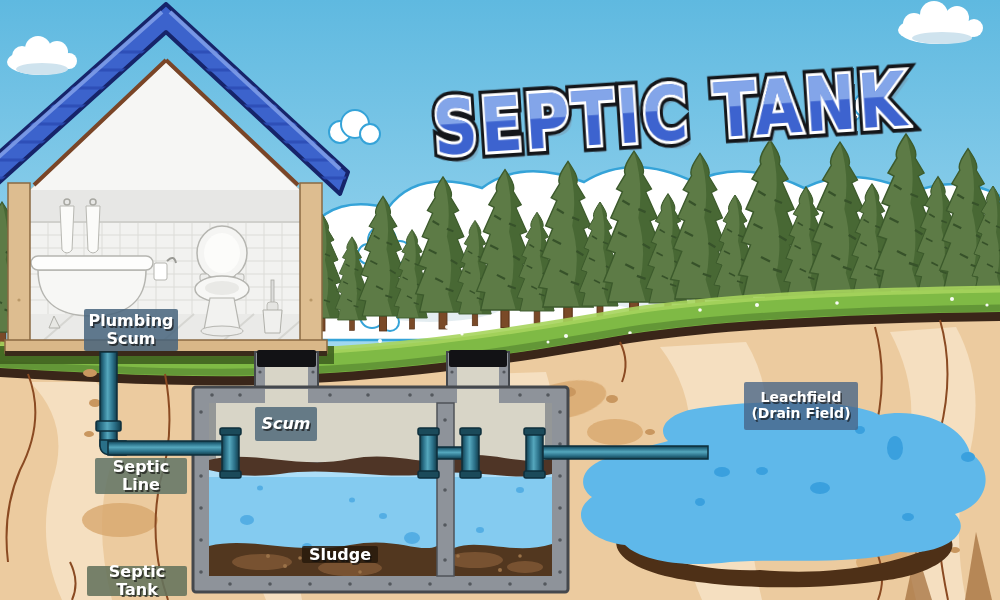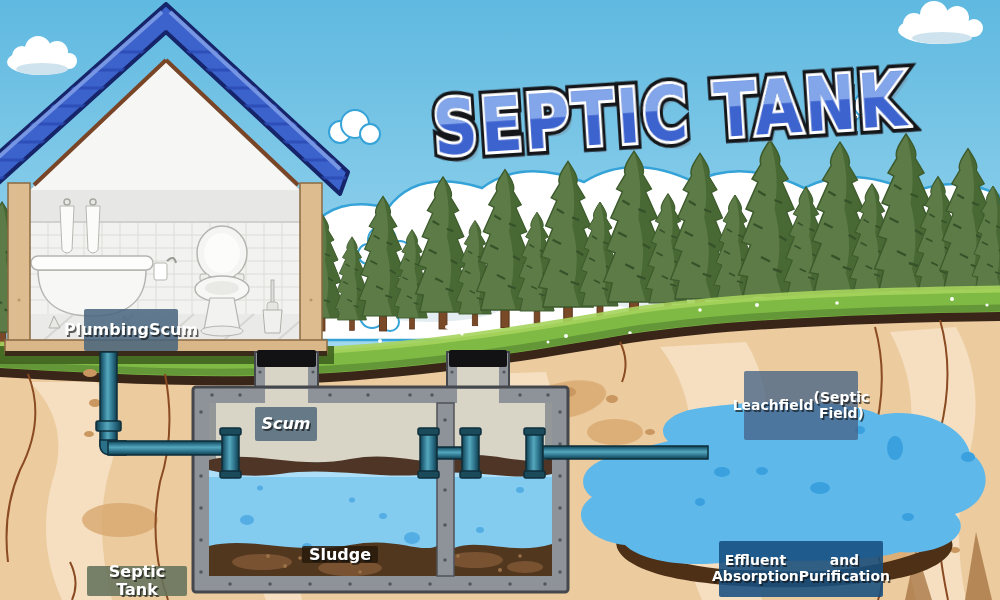--- a/index.html
+++ b/index.html
@@ -7,29 +7,29 @@
   .stage svg{position:absolute;left:0;top:0;}
   
   .title{position:absolute;left:346px;top:56px;width:650px;height:114px;transform:rotate(-3.6deg);z-index:30;pointer-events:none;}
   .title-layer{position:absolute;inset:0;display:flex;align-items:center;justify-content:center;
     font-weight:800;font-size:61px;letter-spacing:3px;white-space:nowrap;transform:scaleY(1.22);}
   .title-back{-webkit-text-stroke:11px #14161a;color:#14161a;text-shadow:5px 7px 0 rgba(120,140,160,.4);}
   .title-mid{-webkit-text-stroke:5px #ffffff;color:#fff;}
   .title-front{color:#3d63cf;}
   .title-gloss{color:#83a5e9;clip-path:inset(0 0 52% 0);}
   
-  .label{position:absolute;z-index:20;display:flex;align-items:center;justify-content:center;
+  .label{position:absolute;z-index:20;display:flex;flex-direction:column;align-items:center;justify-content:center;
     color:#fff;font-weight:700;text-align:center;line-height:1.12;border-radius:2px;
     text-shadow:1.5px 1.5px 0 rgba(15,15,15,.65);}
   .lbl-plumbing-vent{left:84px;top:309px;width:94px;height:42px;background:rgba(70,100,125,.85);font-size:16px;}
   .lbl-scum{left:255px;top:407px;width:62px;height:34px;background:rgba(91,114,128,.92);font-size:16px;font-style:italic;}
   .lbl-septic-line{left:95px;top:458px;width:92px;height:36px;background:rgba(100,118,104,.88);font-size:16px;}
   .lbl-septic-tank{left:87px;top:566px;width:100px;height:30px;background:rgba(100,115,92,.88);font-size:16px;}
   .lbl-sludge{left:302px;top:546px;width:76px;height:17px;background:rgba(40,26,12,.85);font-size:16px;}
-  .lbl-leachfield{left:744px;top:371px;width:114px;height:69px;background:rgba(70,100,135,.78);font-size:14px;}
+  .lbl-leachfield{left:744px;top:382px;width:114px;height:48px;background:rgba(70,100,135,.78);font-size:14px;}
   .lbl-effluent{left:719px;top:541px;width:164px;height:56px;background:rgba(23,78,128,.88);font-size:14px;}
 </style>
 </head>
 <body>
 
 <div class="stage">
 
 <svg width="1000" height="600" viewBox="0 0 1000 600">
   <defs>
     <linearGradient id="skyGrad" x1="0" y1="0" x2="0" y2="1">
@@ -395,28 +395,27 @@
   <span class="title-layer title-gloss">SEPTIC TANK</span>
 </div>
 
 <div class="label lbl-plumbing-vent">
   <span>Plumbing</span>
   <span>Scum</span>
 </div>
 <div class="label lbl-scum">
   <span>Scum</span>
 </div>
+<div class="label lbl-septic-line">
+  <span>Septic Line</span>
+</div>
 <div class="label lbl-septic-tank">
   <span>Septic Tank</span>
 </div>
 <div class="label lbl-sludge">
   <span>Sludge</span>
 </div>
 <div class="label lbl-leachfield">
   <span>Leachfield</span>
-  <span>(Septic Field)</span>
-</div>
-<div class="label lbl-effluent">
-  <span>Effluent Absorption</span>
-  <span>and Purification</span>
+  <span>(Drain Field)</span>
 </div>
 
 </div>
 
 </body></html>

